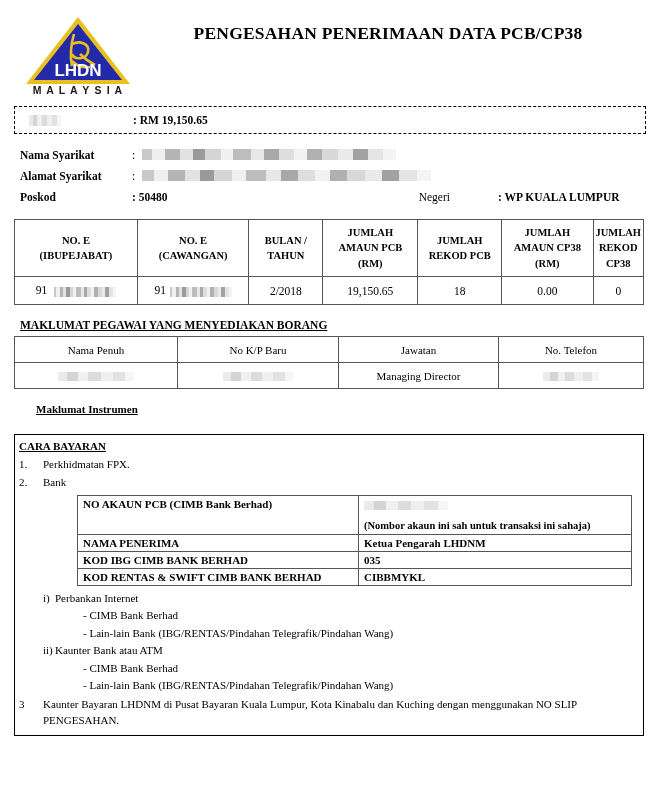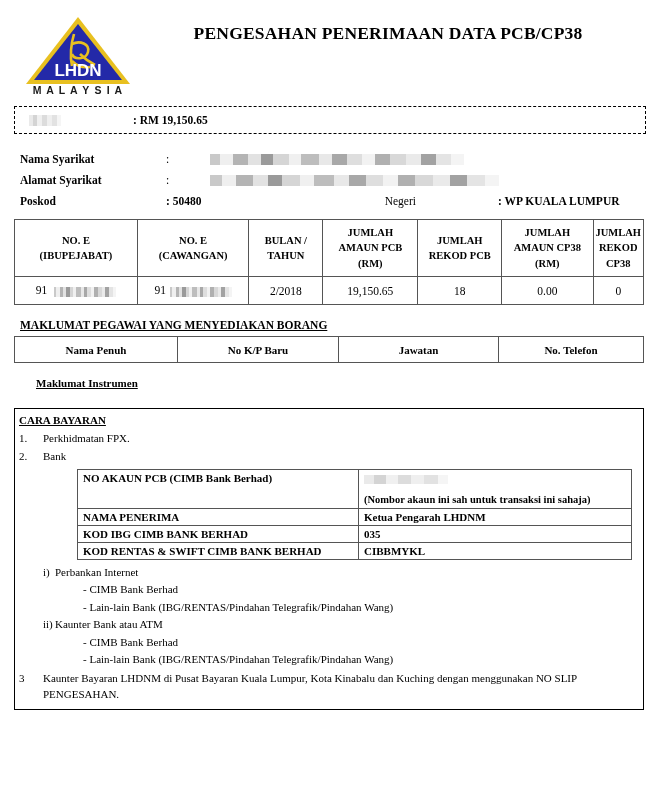--- a/index.html
+++ b/index.html
@@ -70,23 +70,22 @@
   .slip-label { white-space: nowrap; }
   .slip-amount { margin-left: 72px; white-space: nowrap; }
 
   
   .info {
     margin: 10px 12px 0 20px;
     font-size: 11.5px;
   }
   .info-row {
     display: flex;
-    align-items: flex-end;
+    align-items: center;
     height: 21px;
-    gap: 34px;
   }
   .info-label {
     width: 112px;
     flex: 0 0 112px;
     font-weight: bold;
   }
   .info-colon {
     width: 10px;
     flex: 0 0 10px;
   }
@@ -183,21 +182,21 @@
   .tbl-officer {
     margin: 0 auto 0 14px;
     width: 630px;
     border: 1.6px solid #000;
   }
   .tbl-officer th, .tbl-officer td {
     border: 1px solid #555;
     text-align: center;
     height: 23px;
   }
-  .tbl-officer th { font-weight: bold; font-size: 11px; }
+  .tbl-officer th { font-weight: normal; font-size: 11px; }
   .tbl-officer td { font-size: 11px; }
 
   .tbl-instr {
     margin: 0 auto 0 14px;
     width: 630px;
     border: 1.6px solid #000;
   }
   .tbl-instr th, .tbl-instr td {
     border: 1px solid #555;
     text-align: center;
@@ -394,20 +393,32 @@
 
   
   <div class="section-head">MAKLUMAT PEGAWAI YANG MENYEDIAKAN BORANG</div>
   <table class="tbl-officer">
     <tbody>
         <tr>
       <th style="width:160px">Nama Penuh</th>
       <th style="width:158px">No K/P Baru</th>
       <th style="width:157px">Jawatan</th>
       <th>No. Telefon</th>
+    </tr>
+    <tr>
+      <td>
+        <span class="redact-soft" style="width:76px;height:9px;"></span>
+      </td>
+      <td>
+        <span class="redact-soft" style="width:70px;height:9px;"></span>
+      </td>
+      <td>Managing Director</td>
+      <td>
+        <span class="redact-soft" style="width:56px;height:9px;"></span>
+      </td>
     </tr>
   </tbody>
     </table>
 
   
   <div class="section-head small">Maklumat Instrumen</div>
 
   
   <div class="cara-box">
     <div class="cara-title">CARA BAYARAN</div>

